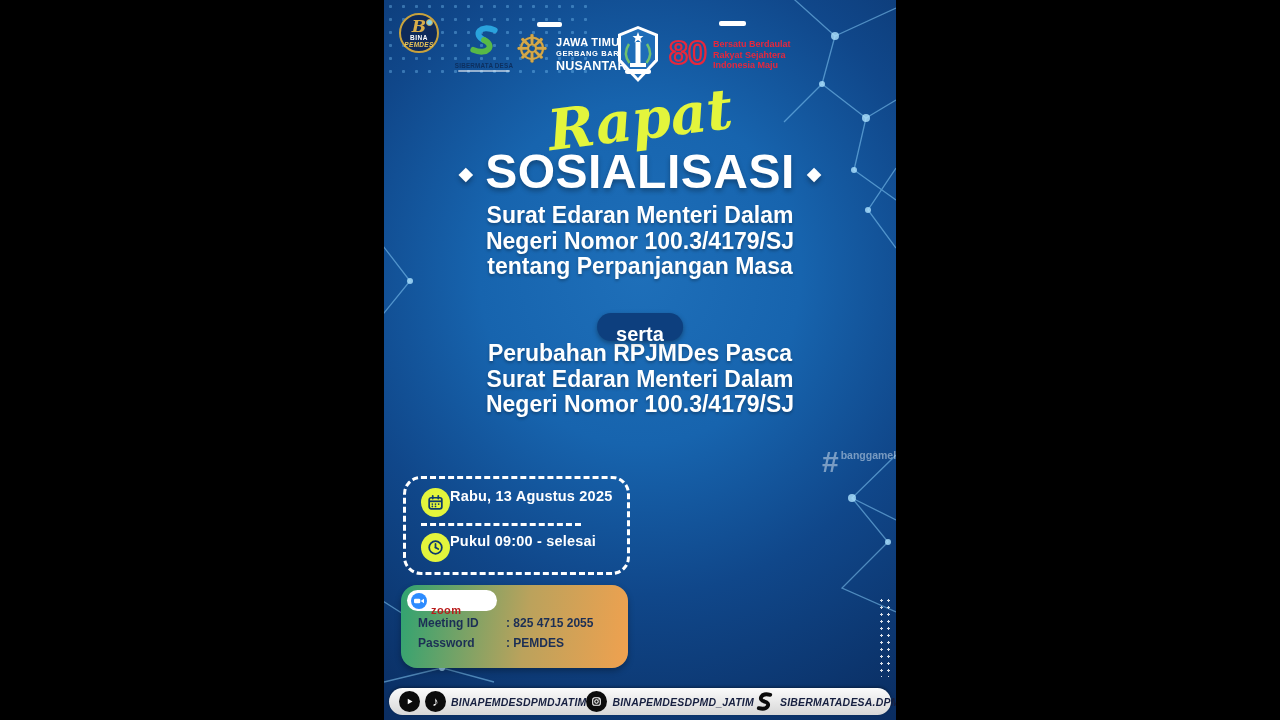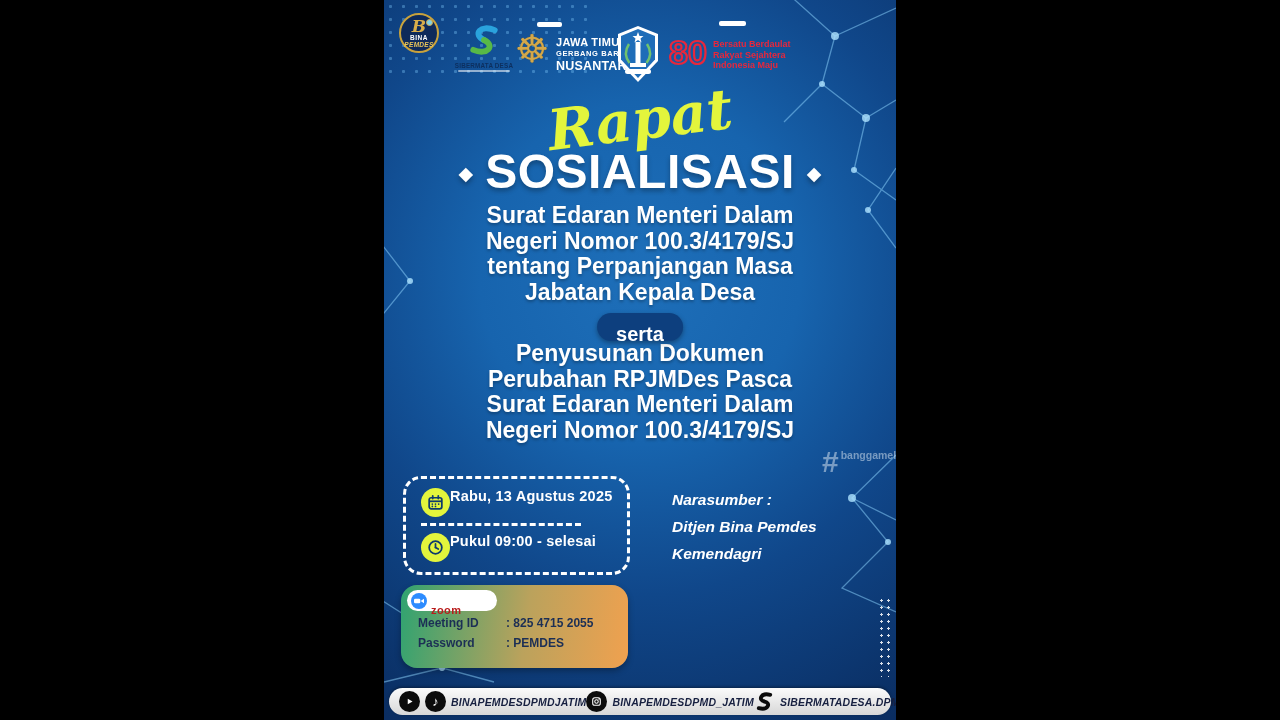--- a/index.html
+++ b/index.html
@@ -191,25 +191,23 @@
     <div class="z2 main-title">
       <span class="dmd">◆</span>
       <span class="word">SOSIALISASI</span>
       <span class="dmd">◆</span>
     </div>
 
     <div class="z2 para p1">
       <div>Surat Edaran Menteri Dalam</div>
       <div>Negeri Nomor 100.3/4179/SJ</div>
       <div>tentang Perpanjangan Masa</div>
-      <div>Jabatan Kepala Desa</div>
     </div>
     <div class="z2 serta">serta</div>
     <div class="z2 para p2">
-      <div>Penyusunan Dokumen</div>
       <div>Perubahan RPJMDes Pasca</div>
       <div>Surat Edaran Menteri Dalam</div>
       <div>Negeri Nomor 100.3/4179/SJ</div>
     </div>
 
     <div class="z2 wm">
       <div class="wm-hash">#</div>
       <div class="wm-words">
         <span>bangga</span>
         <span>melayani</span>
@@ -240,25 +238,20 @@
           <svg width="19" height="19" viewBox="0 0 24 24">
             <circle cx="12" cy="12" r="8" fill="none" stroke="#0d3a6e" stroke-width="2.2"></circle>
             <line x1="12" y1="12" x2="12" y2="7.5" stroke="#0d3a6e" stroke-width="2.2" stroke-linecap="round"></line>
             <line x1="12" y1="12" x2="15.5" y2="14" stroke="#0d3a6e" stroke-width="2.2" stroke-linecap="round"></line>
           </svg>
         </div>
         <div class="sched-text">Pukul 09:00 - selesai</div>
       </div>
     </div>
 
-    <div class="z2 speaker">
-      <div>Narasumber :</div>
-      <div>Ditjen Bina Pemdes</div>
-      <div>Kemendagri</div>
-    </div>
 
     <div class="z2 zoom-card">
       <div class="zoom-pill">
         <svg width="16" height="16" viewBox="0 0 24 24">
           <circle cx="12" cy="12" r="12" fill="#2d8cff"></circle>
           <rect x="4.5" y="8.5" width="9.5" height="7" rx="2" fill="#fff"></rect>
           <path d="M15 11.5 L19.5 8.8 L19.5 15.2 L15 12.5 Z" fill="#fff"></path>
         </svg>
         <span class="zoom-word">zoom</span>
       </div>

